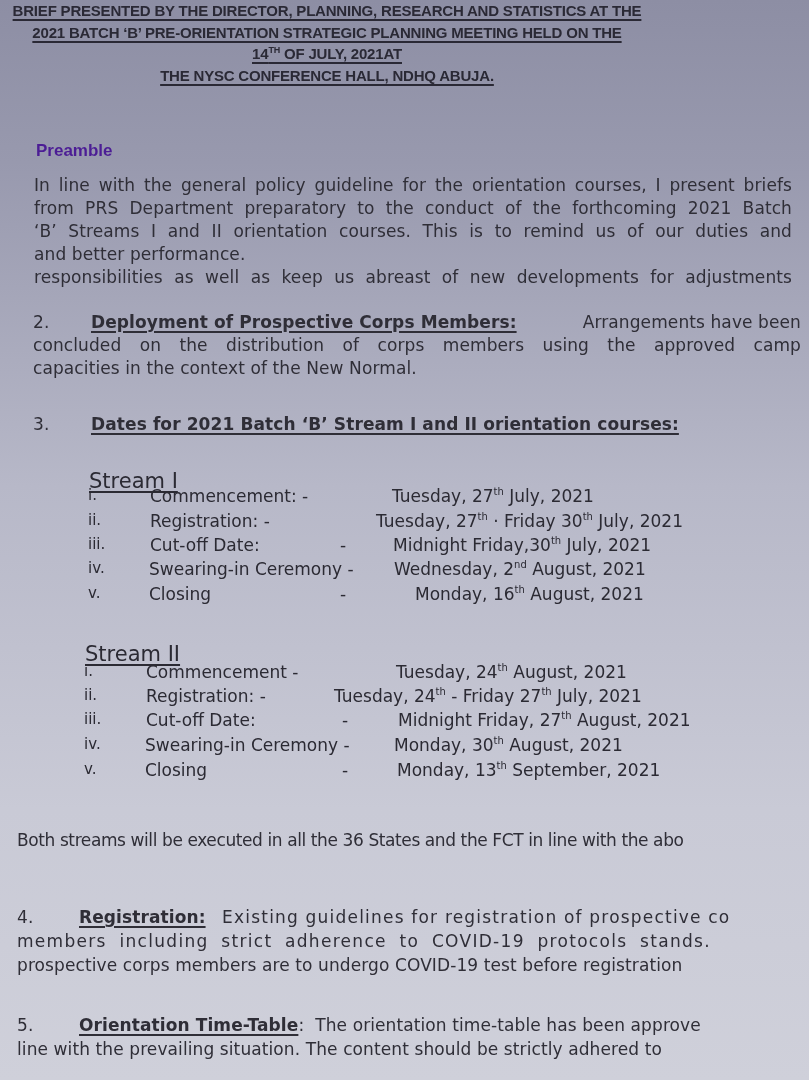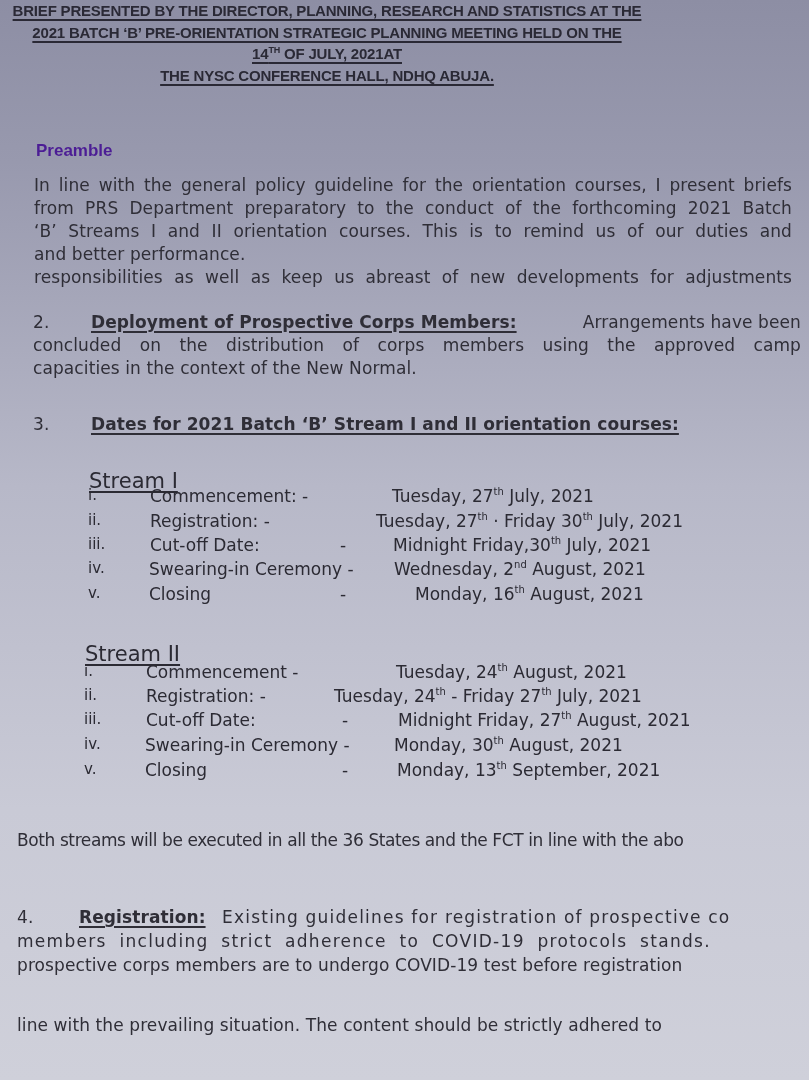--- a/index.html
+++ b/index.html
@@ -187,16 +187,17 @@
     <span class="ln">Both streams will be executed in all the 36 States and the FCT in line with the abo</span>
   </div>
 
   <div class="abs para cut" style="left:17px; top:905px; width:792px; font-size:17px; line-height:24px;">
     <span class="ln"><span class="num" style="width:62px;">4.</span><span class="u-bold">Registration:</span>&nbsp;&nbsp;&nbsp;<span style="letter-spacing:1.2px;">Existing guidelines for registration of prospective co</span></span>
     <span class="ln" style="letter-spacing:1.3px; word-spacing:6px;">members including strict adherence to COVID-19 protocols stands.</span>
     <span class="ln">prospective corps members are to undergo COVID-19 test before registration</span>
   </div>
 
   <div class="abs para cut" style="left:17px; top:1013px; width:792px; font-size:17px; line-height:24px;">
+    <span class="ln"><span class="num" style="width:62px;">5.</span><span class="u-bold">Orientation Time-Table</span><span>:</span>&nbsp;&nbsp;<span>The orientation time-table has been approve</span></span>
     <span class="ln">line with the prevailing situation.  The content should be strictly adhered to</span>
   </div>
 
 </div>
 
 </body></html>

